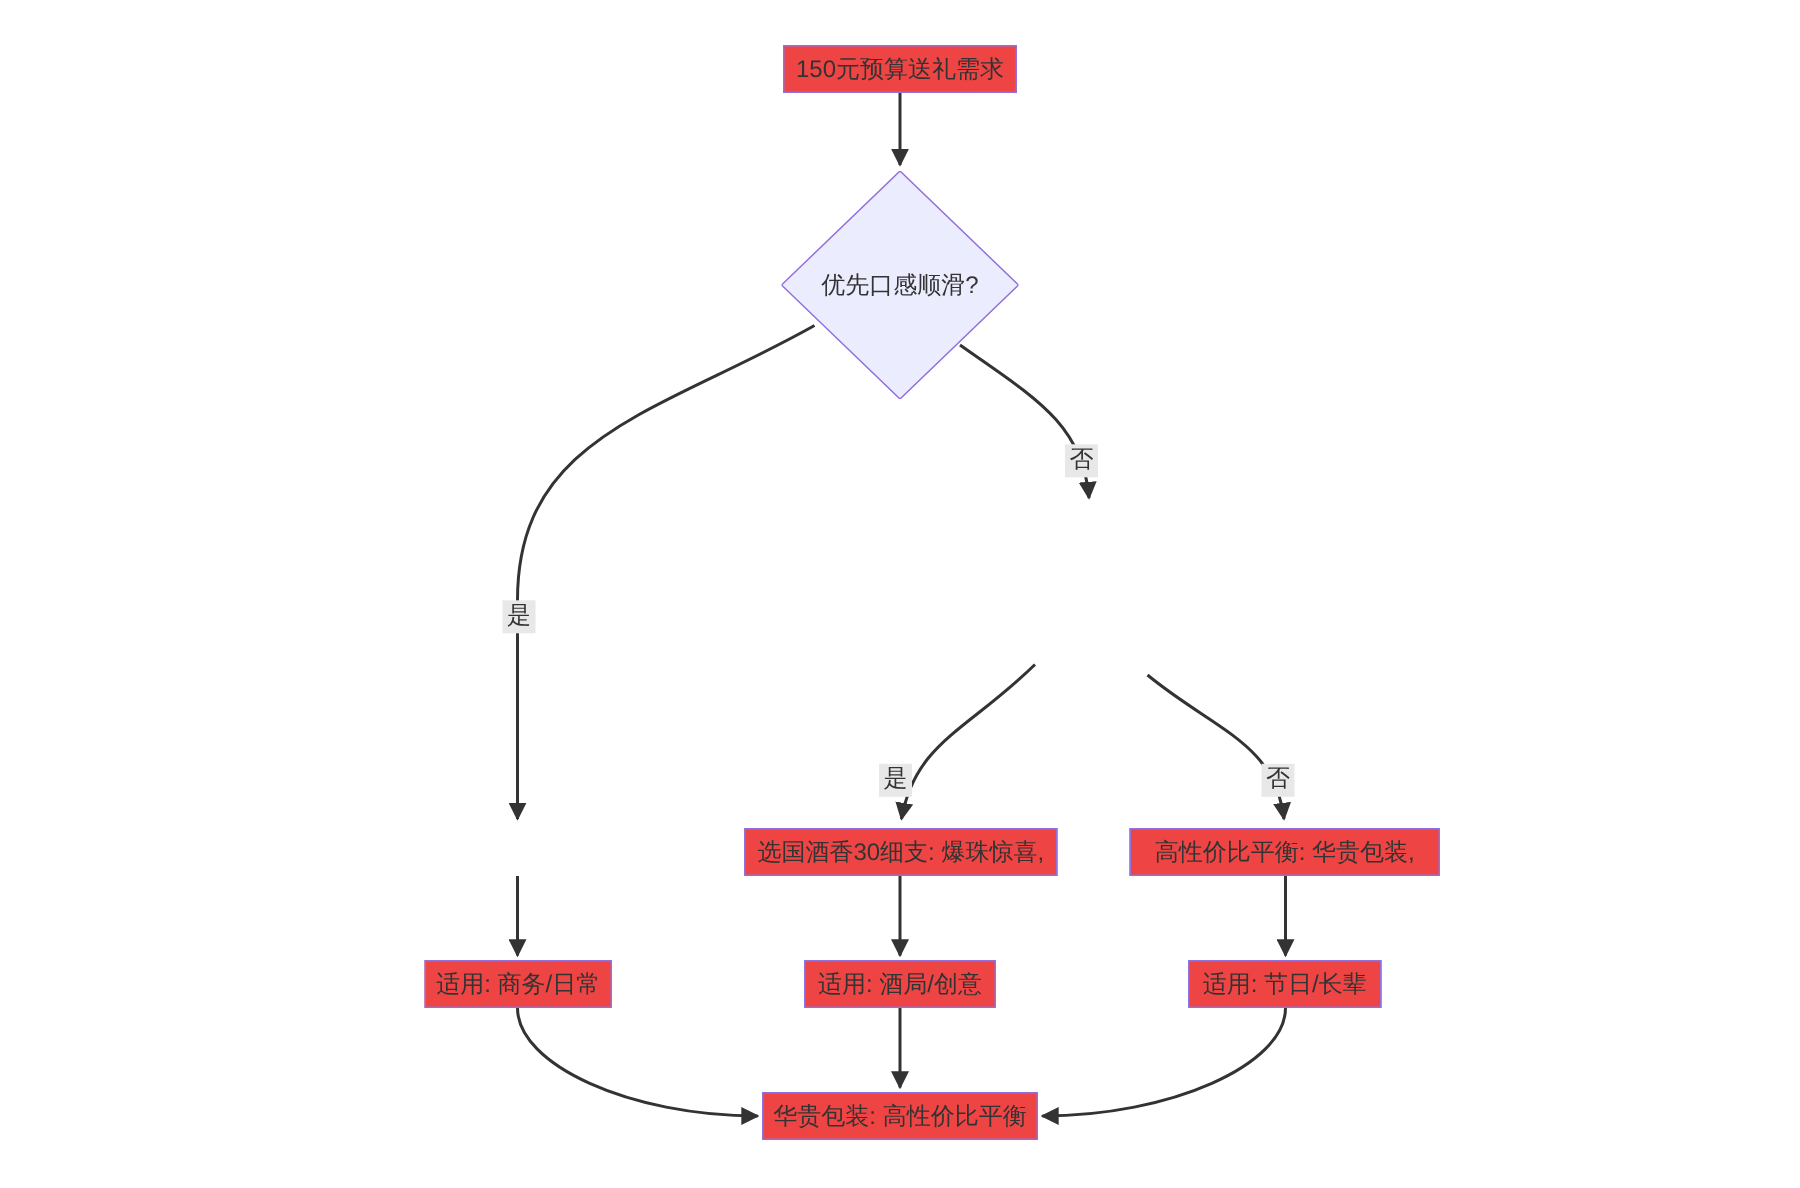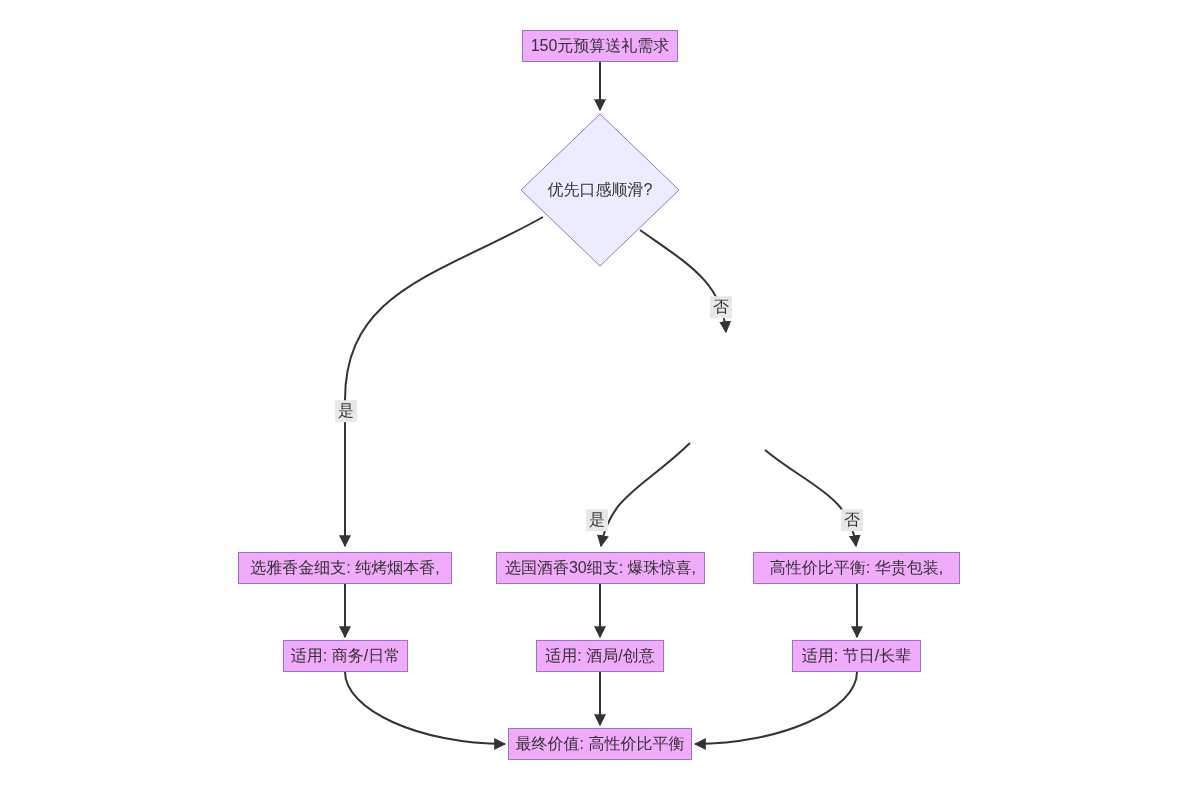--- a/index.html
+++ b/index.html
@@ -2,21 +2,21 @@
 <html><head>
 <meta charset="utf-8">
 <style>
   html,body{margin:0;padding:0;background:#ffffff;}
   body{font-family:"Liberation Sans","DejaVu Sans",sans-serif;}
   .canvas{position:relative;width:1200px;height:792px;background:#ffffff;overflow:hidden;}
   .edge-layer{position:absolute;left:0;top:0;width:1200px;height:792px;}
   .edge{stroke:#333333;stroke-width:2;fill:none;}
   .node{position:absolute;box-sizing:border-box;display:flex;align-items:center;justify-content:center;
         font-size:16px;color:#333333;white-space:nowrap;}
-  .rect-node{background:#f0abfc;border:1px solid #9370DB;}
+  .rect-node{background:#ef4444;border:1px solid #9370DB;}
   .diamond-node{background:transparent;}
   .diamond-node svg{position:absolute;left:0;top:0;}
   .diamond-node .lbl{position:relative;z-index:2;}
   .edge-label{position:absolute;transform:translate(-50%,-50%);background:#e8e8e8;color:#333333;
               font-size:16px;line-height:1.1;padding:2px 3px;z-index:3;}
 </style>
 </head>
 <body>
 
 <div class="canvas">
@@ -45,23 +45,20 @@
   </div>
 
   <div class="node diamond-node" style="left:521px;top:114px;width:158px;height:152px;text-align:right;">
     <svg width="158" height="152" viewBox="0 0 158 152">
       <polygon points="79,0 158,76 79,152 0,76" fill="#ECECFF" stroke="#9370DB" stroke-width="1"></polygon>
     </svg>
     <span class="lbl">优先口感顺滑?</span>
   </div>
 
 
-  <div class="node rect-node" style="left:238px;top:552px;width:214px;height:32px;">
-    <span>选雅香金细支: 纯烤烟本香,</span>
-  </div>
 
   <div class="node rect-node" style="left:496px;top:552px;width:209px;height:32px;">
     <span>选国酒香30细支: 爆珠惊喜,</span>
   </div>
 
   <div class="node rect-node" style="left:753px;top:552px;width:207px;height:32px;">
     <span>高性价比平衡: 华贵包装,</span>
   </div>
 
   <div class="node rect-node" style="left:283px;top:640px;width:125px;height:32px;">
@@ -70,21 +67,21 @@
 
   <div class="node rect-node" style="left:536px;top:640px;width:128px;height:32px;">
     <span>适用: 酒局/创意</span>
   </div>
 
   <div class="node rect-node" style="left:792px;top:640px;width:129px;height:32px;">
     <span>适用: 节日/长辈</span>
   </div>
 
   <div class="node rect-node" style="left:508px;top:728px;width:184px;height:32px;">
-    <span>最终价值: 高性价比平衡</span>
+    <span>华贵包装: 高性价比平衡</span>
   </div>
 
   <span class="edge-label" style="left:346px;top:411px;">是</span>
   <span class="edge-label" style="left:721px;top:307px;">否</span>
   <span class="edge-label" style="left:597px;top:520px;">是</span>
   <span class="edge-label" style="left:852px;top:520px;">否</span>
 
 </div>
 
 </body></html>

